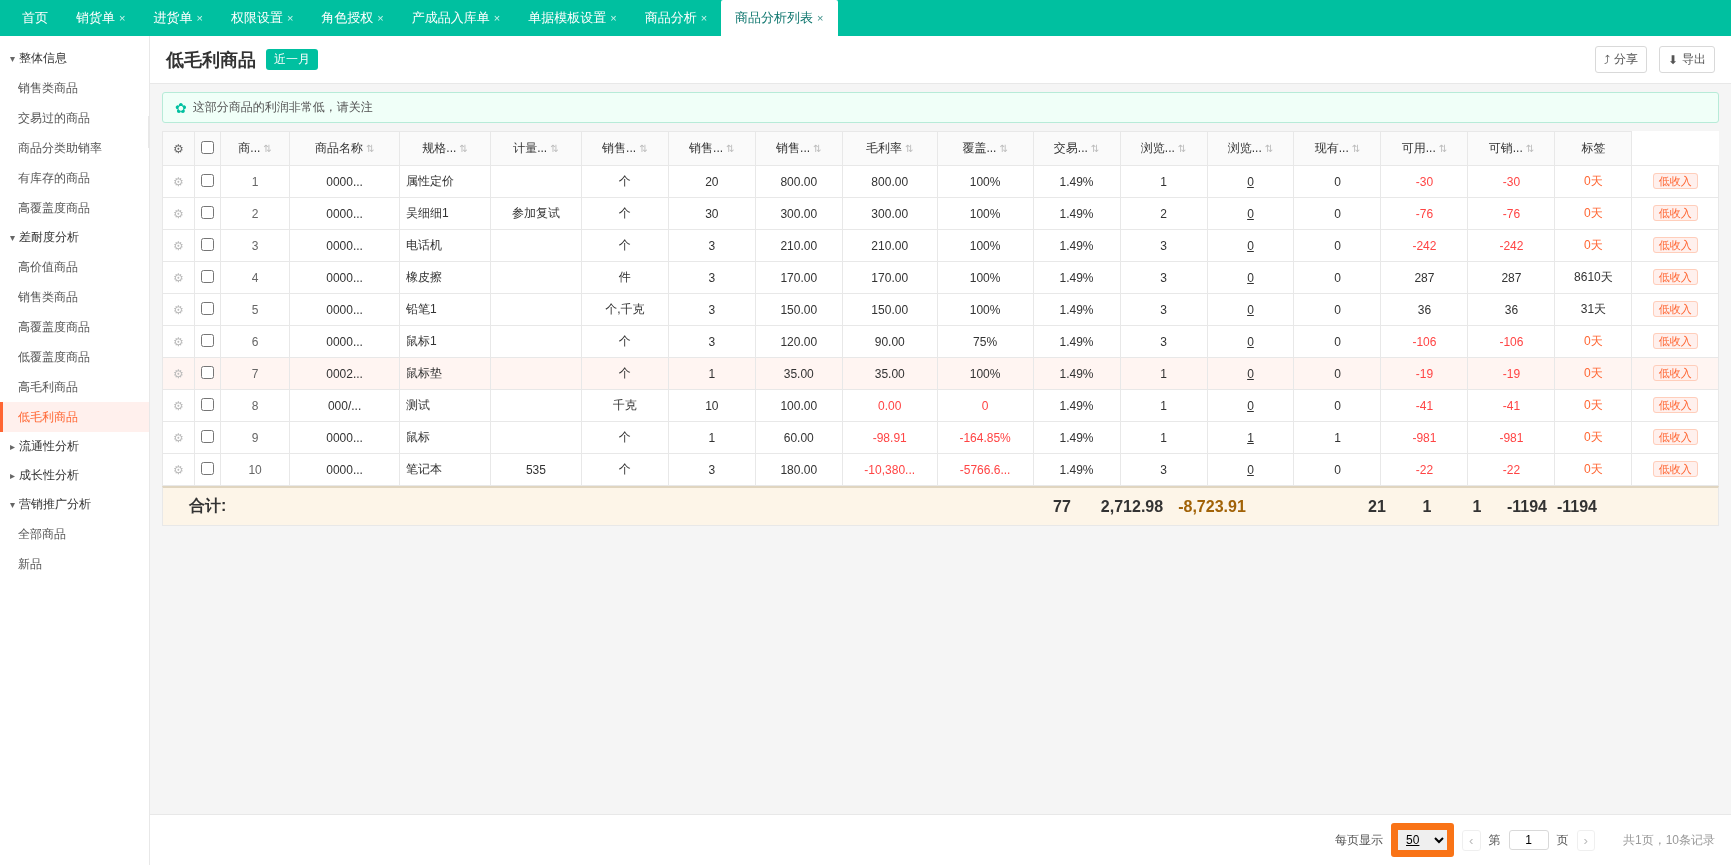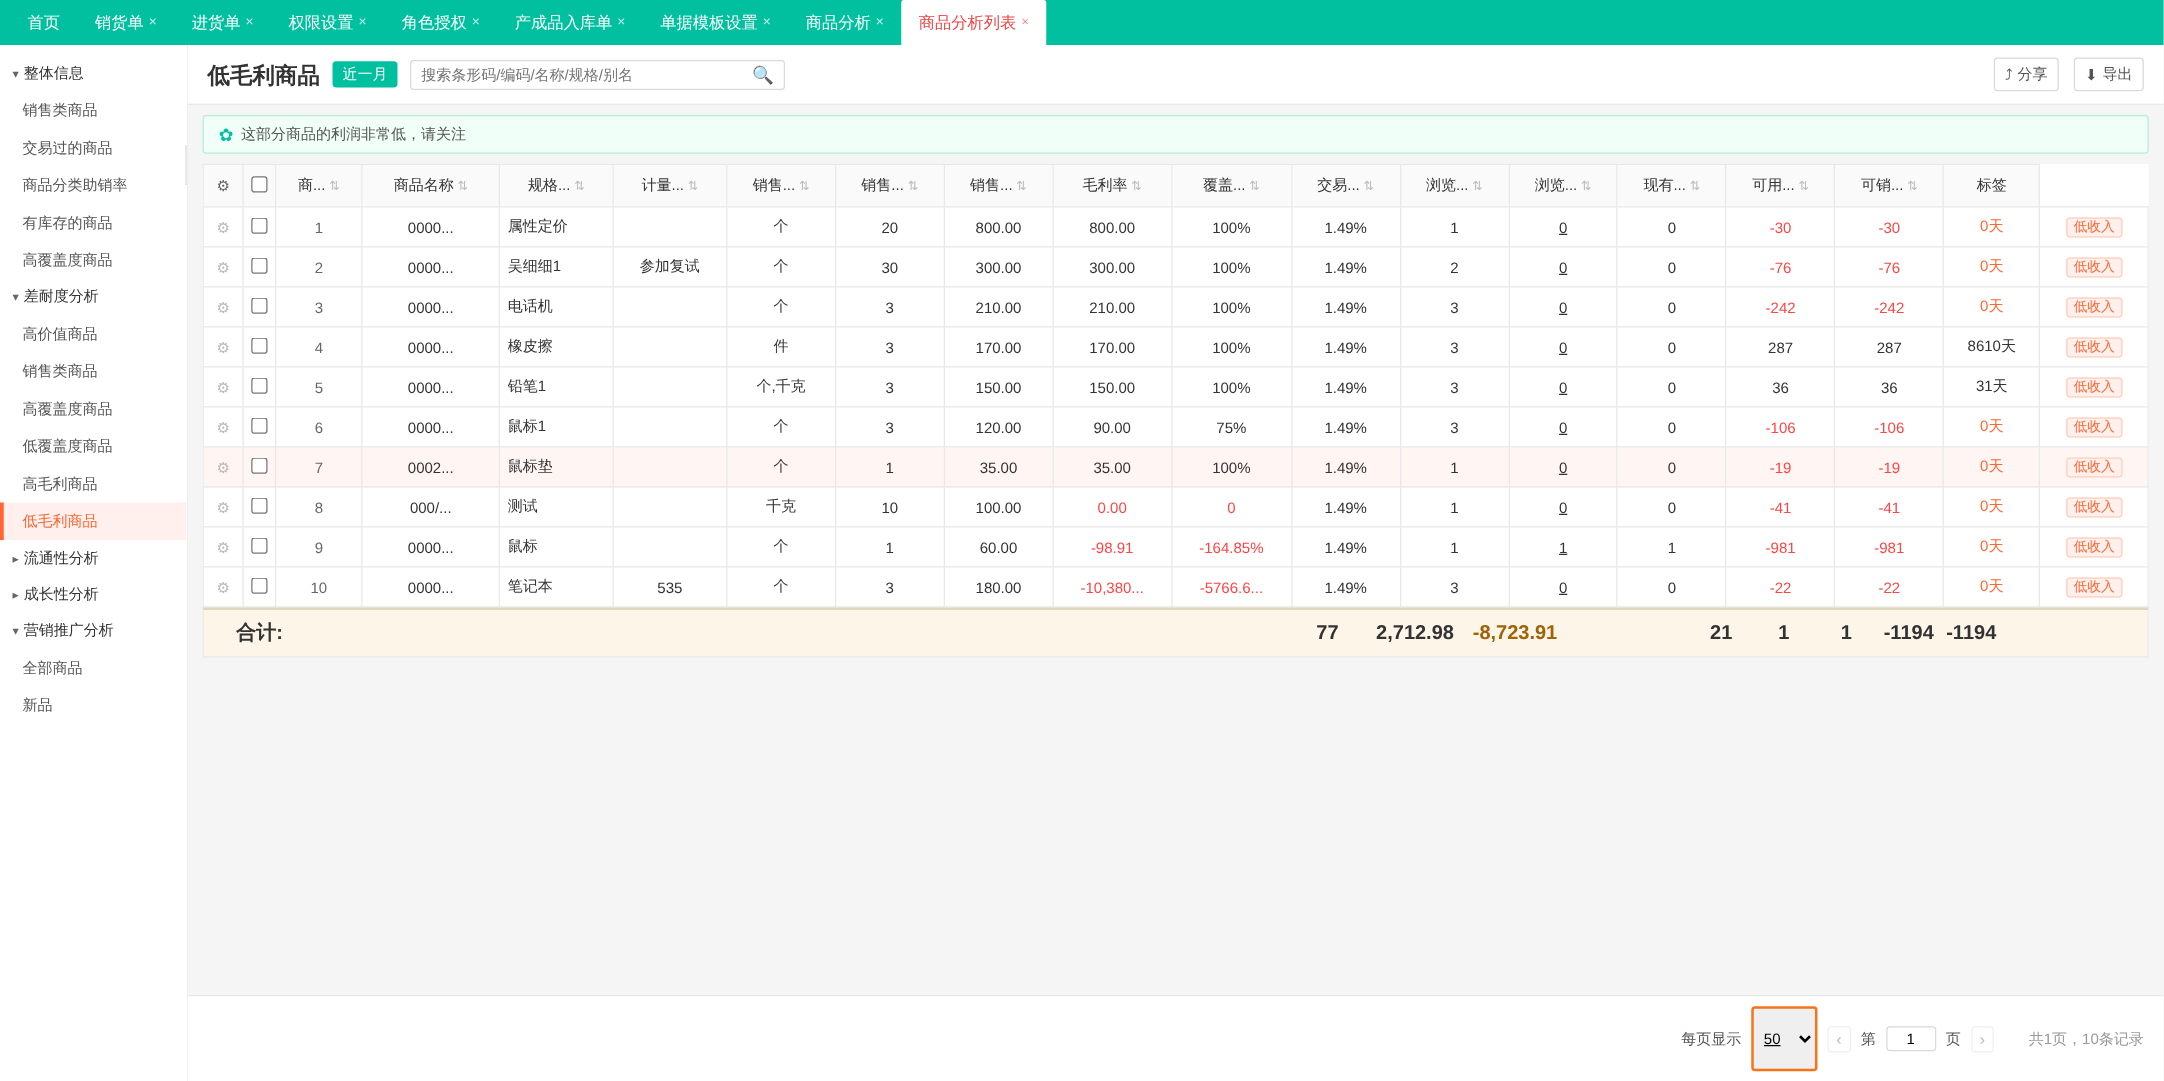--- a/index.html
+++ b/index.html
@@ -20,23 +20,22 @@
       height: 36px;
       display: flex;
       align-items: center;
       cursor: pointer;
       font-size: 13px;
       white-space: nowrap;
       gap: 4px;
     }
     .nav-item.active {
       background: #fff;
-      color: #ef4444;
+      color: #0f766e;
       border-radius: 2px 2px 0 0;
-      font-family: Liberation Serif, serif;
     }
     .nav-close { font-size: 11px; opacity: 0.8; }
 
     
     .main-layout {
       display: flex;
       height: calc(865px - 36px);
     }
 
     
@@ -240,23 +239,23 @@
       padding: 8px 16px;
       display: flex;
       align-items: center;
       justify-content: flex-end;
       gap: 8px;
       border-top: 1px solid #e8e8e8;
       font-size: 12px;
       color: #555;
     }
     .page-size-select {
-      border: 2px solid #f97316;
+      border: 7px solid #f97316;
       border-radius: 3px;
-      padding: 16px 4px;
+      padding: 2px 4px;
       font-size: 12px;
       text-decoration: underline;
     }
     .page-btn {
       border: 1px solid #d9d9d9;
       background: #fff;
       border-radius: 3px;
       padding: 2px 6px;
       cursor: pointer;
       color: #555;
@@ -355,24 +354,20 @@
     <div class="sidebar-item">新品</div>
 
     <div class="collapse-btn">«</div>
   </aside>
 
   <main class="content">
 
     <div class="content-header">
       <h1 class="page-title">低毛利商品</h1>
       <span class="filter-tag">近一月</span>
-      <div class="search-box">
-        <input type="text" placeholder="搜索条形码/编码/名称/规格/别名" style="">
-        <span style="color:#00c0a0;font-size:14px;">🔍</span>
-      </div>
       <div class="header-actions">
         <div class="action-btn">
           <span>⤴</span>
           <span>分享</span>
         </div>
         <div class="action-btn">
           <span>⬇</span>
           <span>导出</span>
         </div>
       </div>

